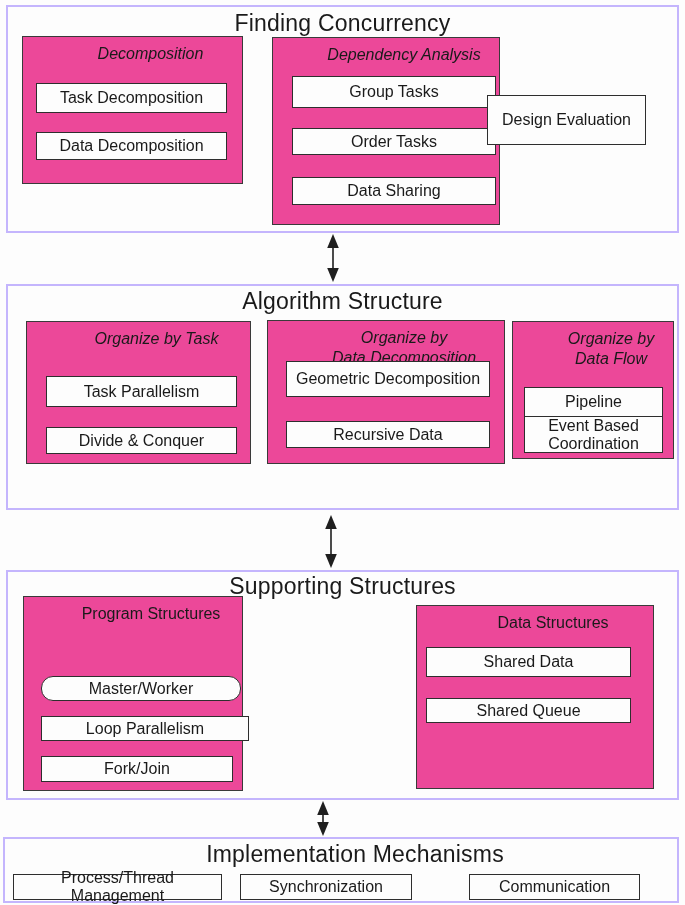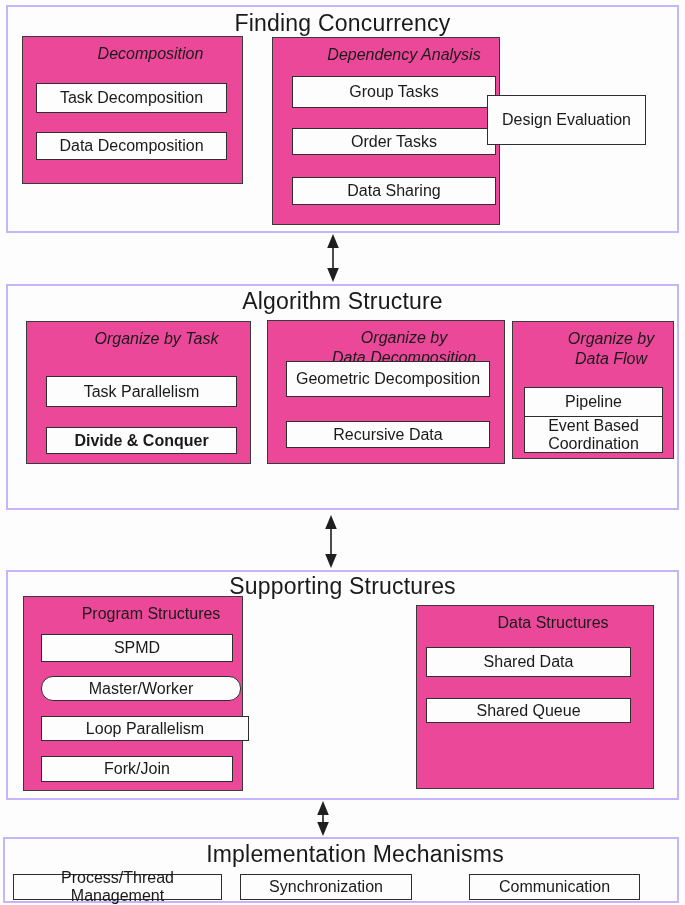--- a/index.html
+++ b/index.html
@@ -90,21 +90,21 @@
   </div>
 
   <div class="section" style="left:6px; top:284px; width:673px; height:226px;">
     <div class="section-title" style="margin-top:2px;">Algorithm Structure</div>
 
     <div class="group" style="left:18px; top:35px; width:225px; height:143px;">
       <div class="group-header italic">
         <span>Organize by Task</span>
       </div>
       <div class="pbox" style="left:19px; top:54px; width:191px; height:31px;">Task Parallelism</div>
-      <div class="pbox" style="left:19px; top:105px; width:191px; height:27px;font-weight:bold;">Divide &amp; Conquer</div>
+      <div class="pbox" style="left:19px; top:105px; width:191px; height:27px;">Divide &amp; Conquer</div>
     </div>
 
     <div class="group" style="left:259px; top:34px; width:238px; height:144px;">
       <div class="group-header italic">
         <span style="display:block;">Organize by</span>
         <span style="display:block;">Data Decomposition</span>
       </div>
       <div class="pbox" style="left:18px; top:40px; width:204px; height:36px;">Geometric Decomposition</div>
       <div class="pbox" style="left:18px; top:100px; width:204px; height:27px;">Recursive Data</div>
     </div>
@@ -127,21 +127,20 @@
     </svg>
   </div>
 
   <div class="section" style="left:6px; top:570px; width:673px; height:230px;">
     <div class="section-title" style="margin-top:1px;">Supporting Structures</div>
 
     <div class="group" style="left:15px; top:24px; width:220px; height:195px;">
       <div class="group-header">
         <span>Program Structures</span>
       </div>
-      <div class="pbox" style="left:17px; top:37px; width:192px; height:28px;">SPMD</div>
       <div class="pbox" style="left:17px; top:79px; width:200px; height:25px;border-radius:12px;">Master/Worker</div>
       <div class="pbox" style="left:17px; top:119px; width:208px; height:25px;">Loop Parallelism</div>
       <div class="pbox" style="left:17px; top:159px; width:192px; height:26px;">Fork/Join</div>
     </div>
 
     <div class="group" style="left:408px; top:33px; width:238px; height:184px;">
       <div class="group-header">
         <span>Data Structures</span>
       </div>
       <div class="pbox" style="left:9px; top:41px; width:205px; height:30px;">Shared Data</div>

